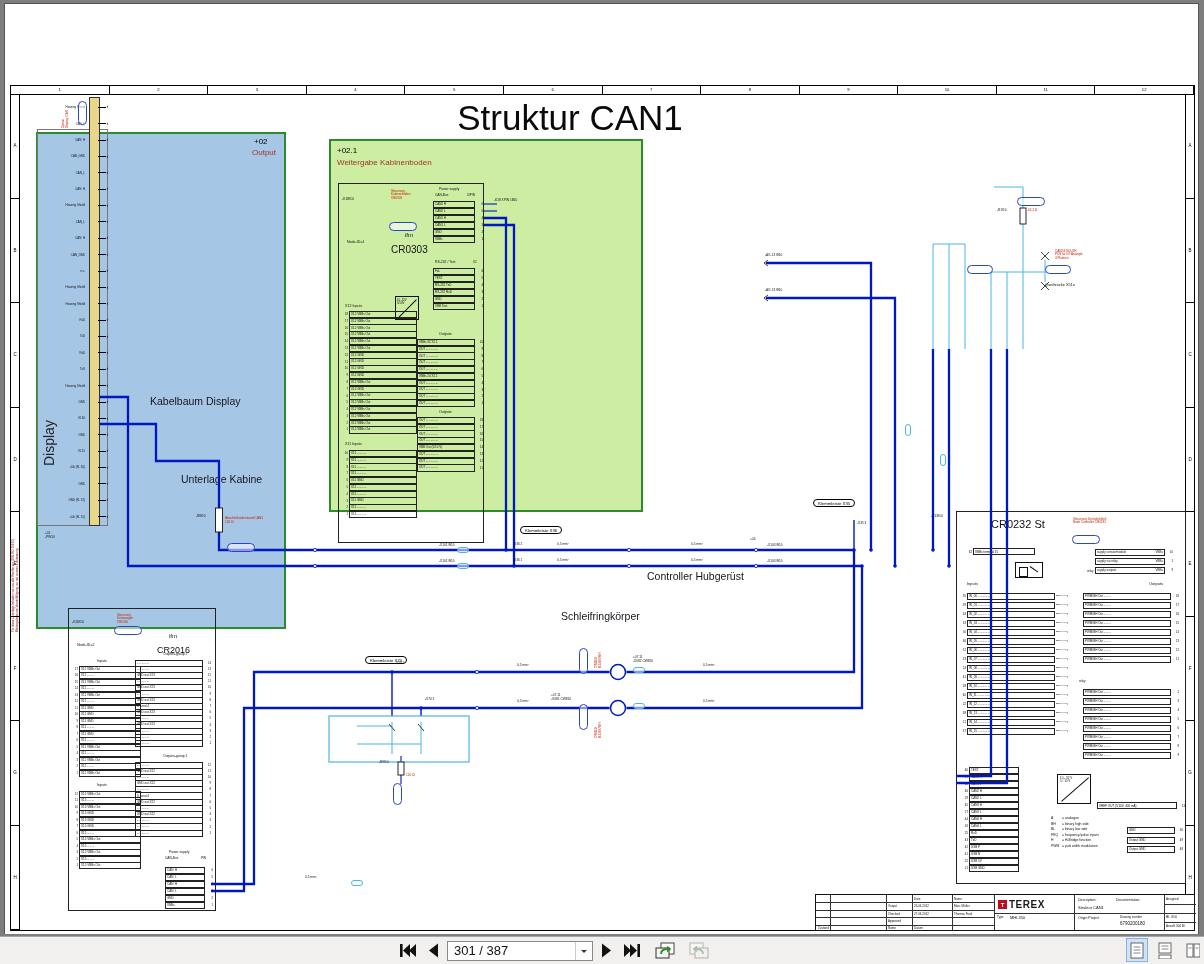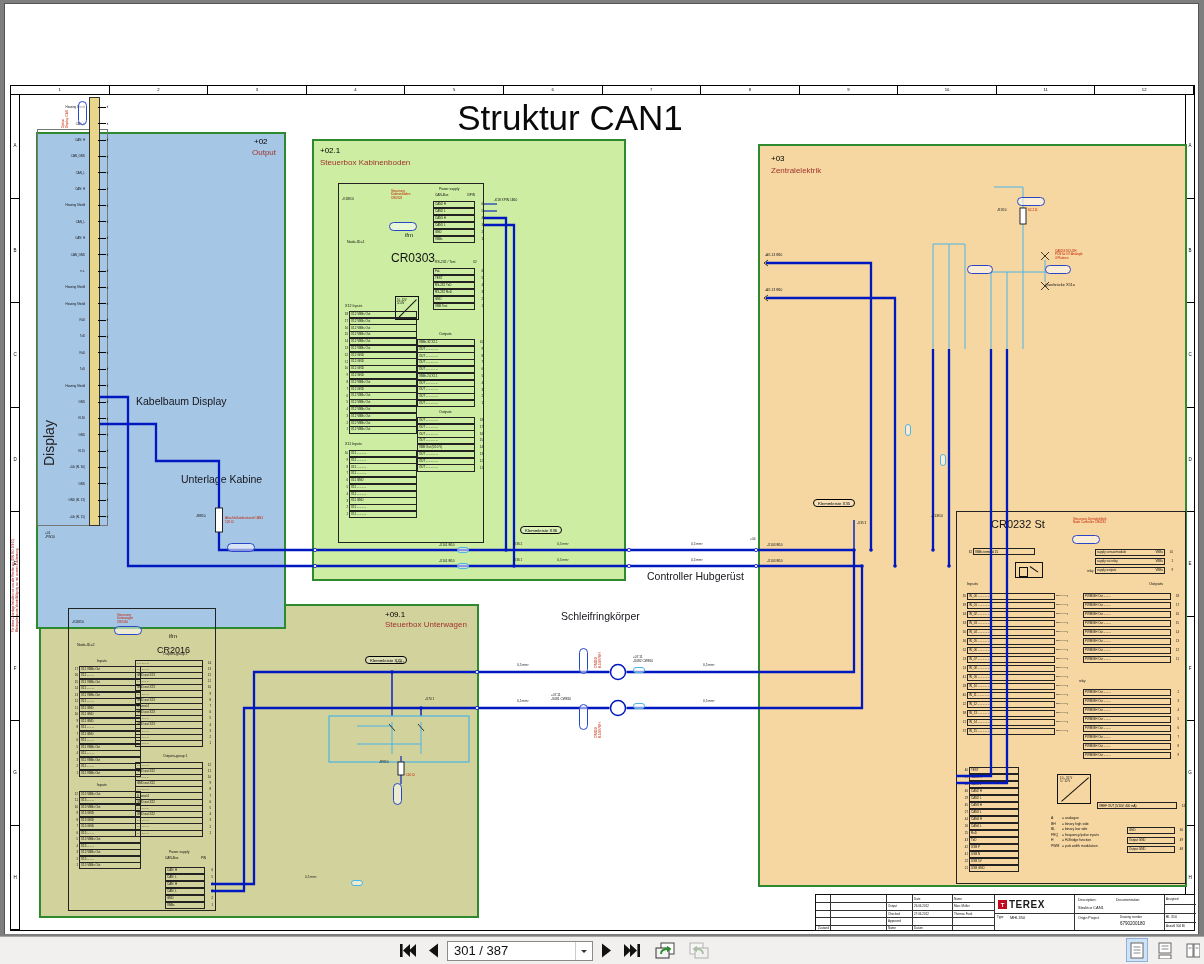--- a/index.html
+++ b/index.html
@@ -115,39 +115,31 @@
         <div class="rcell">G</div>
         <div class="rcell">H</div>
       </div>
   </div>
 
   <div class="abs" style="left:420px;top:94px;width:290px;text-align:center;font-size:35px;color:#0a0a0a">Struktur CAN1</div>
 
   <div class="abs vert" style="left:7px;top:488px;height:140px;font-size:3px;color:#a01010;white-space:pre-line;line-height:1.2">Für diese Unterlage behalten wir uns alle Rechte vor (DIN ISO 16016).
 Weitergabe sowie Vervielfältigung nur mit unserer Zustimmung.</div>
 
-  <div class="region" style="left:34px;top:600px;width:440px;height:314px;background:#d2d29c">
-    <div class="rtag abs" style="left:344px;top:5px">+09.1</div>
-    <div class="rname abs" style="left:344px;top:15px">Steuerbox Unterwagen</div>
-  </div>
 
   <div class="region" style="left:31px;top:128px;width:250px;height:497px;background:#a6c6e6">
     <div class="rtag abs" style="left:216px;top:4px">+02</div>
     <div class="rname abs" style="left:214px;top:15px">Output</div>
   </div>
 
-  <div class="region" style="left:307px;top:135px;width:314px;height:442px;background:#cdeda2">
+  <div class="region" style="left:324px;top:135px;width:314px;height:373px;background:#cdeda2">
     <div class="rtag abs" style="left:6px;top:6px">+02.1</div>
-    <div class="rname abs" style="left:6px;top:18px">Steuerbox Kabinenboden</div>
+    <div class="rname abs" style="left:6px;top:18px">Weitergabe Kabinenboden</div>
   </div>
 
-  <div class="region" style="left:753px;top:140px;width:429px;height:743px;background:#f6d7a2">
-    <div class="rtag abs" style="left:11px;top:9px">+03</div>
-    <div class="rname abs" style="left:11px;top:21px">Zentralelektrik</div>
-  </div>
 
 
   <div class="abs" style="left:32px;top:125px;width:71px;height:397px;border:1px solid #777;box-sizing:border-box"></div>
   <div class="abs" style="left:84px;top:93px;width:11px;height:429px;background:#e8d78a;border:1px solid #333;box-sizing:border-box"></div>
   <div id="pins" class="list" style="left:30px;top:95px;width:73px;height:426px;grid-auto-rows:16.38px">
 
   <div class="pinrow">
         <span class="plab">Housing Shield</span>
         <span class="psp"></span>
         <span class="ptick"></span>
@@ -273,37 +265,37 @@
         <span class="ptick"></span>
       </div>
       <div class="pinrow">
         <span class="plab">+Ub (Kl. 15)</span>
         <span class="psp"></span>
         <span class="ptick"></span>
       </div>
     </div>
   <div class="abs vert" style="left:36px;top:398px;height:64px;font-size:14px;color:#222">Display</div>
 
-  <div class="freelabel" style="left:131px;top:391px">Kabelbaum Display</div>
+  <div class="freelabel" style="left:145px;top:391px">Kabelbaum Display</div>
   <div class="freelabel" style="left:176px;top:469px">Unterlage Kabine</div>
   <div class="freelabel" style="left:642px;top:566px">Controller Hubgerüst</div>
   <div class="freelabel" style="left:556px;top:606px">Schleifringkörper</div>
   <div class="abs" style="left:1040px;top:279px;font-size:3.8px;color:#111">Querbrücke X51a</div>
 
   <div class="oval" style="left:515px;top:522px">Klemmleiste X36</div>
   <div class="oval" style="left:808px;top:495px">Klemmleiste X35</div>
   <div class="oval" style="left:360px;top:652px">Klemmleiste X70</div>
 
   <div class="block" style="left:333px;top:179px;width:146px;height:360px">
     <div class="bl red" style="left:52px;top:6px;font-size:3px">Steuerung
 Kabinenboden
 CR0303</div>
     <div class="bl" style="left:8px;top:56px;font-size:3.6px">Node-ID=1</div>
     <div class="bl" style="left:66px;top:48px;font-size:6px">ifm</div>
-    <div class="bl" style="left:52px;top:68px;font-size:12px">CR0303</div>
+    <div class="bl" style="left:52px;top:60px;font-size:10px">CR0303</div>
     <div class="bl" style="left:100px;top:4px;font-size:3.4px">Power supply</div>
     <div class="bl" style="left:96px;top:10px;font-size:3.2px">CAN-Bus</div>
     <div class="bl" style="left:128px;top:10px;font-size:3px">X/PIN</div>
     <div class="list" style="left:94px;top:17px;width:50px;grid-auto-rows:7px">
 
     <div class="iorow">
           <span class="iobox" style="width:38px">CAN2 H</span>
           <span class="pnum">6</span>
         </div>
         <div class="iorow">

